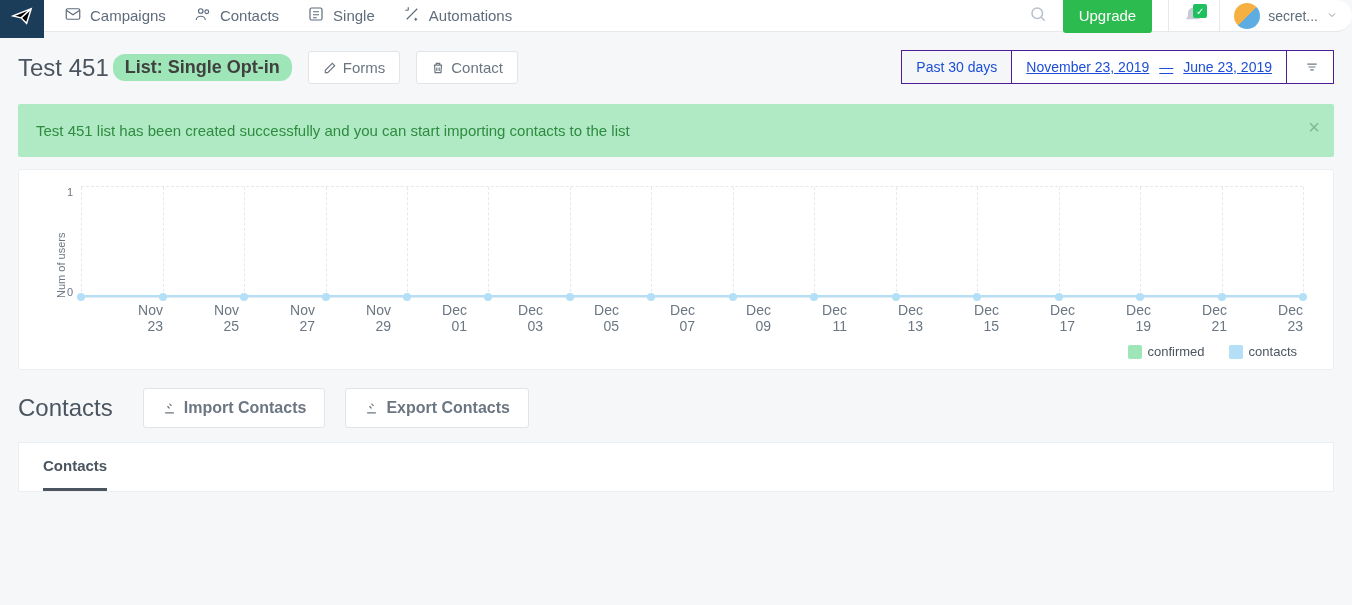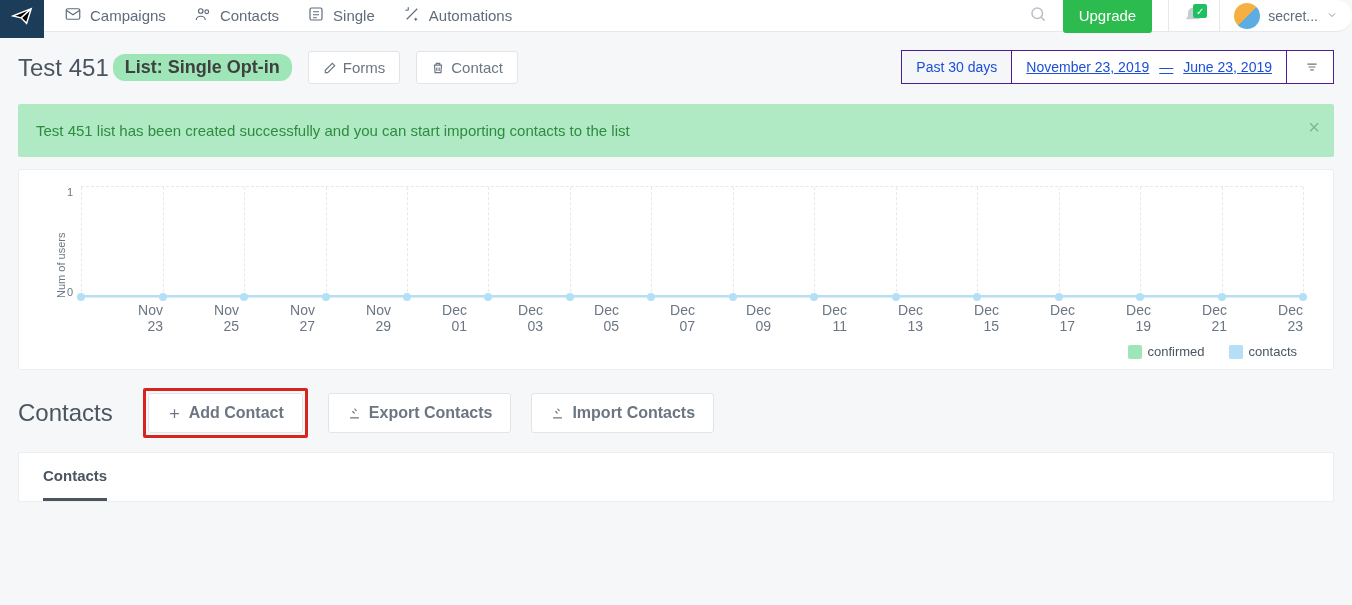--- a/index.html
+++ b/index.html
@@ -377,42 +377,34 @@
         <span class="sw" style="background:#b3e0f7"></span>
         <span>contacts</span>
       </div>
     </div>
   </div>
 
   <div class="section">
     <div class="section-head">
       <span class="section-title">Contacts</span>
 
-      <span class="highlight-box">
-        <button class="btn-action">
-          <svg viewBox="0 0 24 24">
-              <path d="M11 5h2v6h6v2h-6v6h-2v-6H5v-2h6z"></path>
-            </svg>
-          <span>Add Contact</span>
-        </button>
-      </span>
+
+      <button class="btn-action">
+        <svg viewBox="0 0 24 24">
+            <path d="M12 3v10l-4-4 1.4-1.4L12 10V3h0zM5 18h14v2H5z M12 3l4 4-1.4 1.4L12 5.8"></path>
+          </svg>
+        <span>Import Contacts</span>
+      </button>
 
       <button class="btn-action">
         <svg viewBox="0 0 24 24">
             <path d="M12 3v10l-4-4 1.4-1.4L12 10V3h0zM5 18h14v2H5z M12 3l4 4-1.4 1.4L12 5.8"></path>
           </svg>
         <span>Export Contacts</span>
       </button>
-
-      <button class="btn-action">
-        <svg viewBox="0 0 24 24">
-            <path d="M12 3v10l-4-4 1.4-1.4L12 10V3h0zM5 18h14v2H5z M12 3l4 4-1.4 1.4L12 5.8"></path>
-          </svg>
-        <span>Import Contacts</span>
-      </button>
     </div>
 
     <div class="tabbar">
       <span class="tab">Contacts</span>
     </div>
   </div>
 
 </div>
 
 </body></html>

